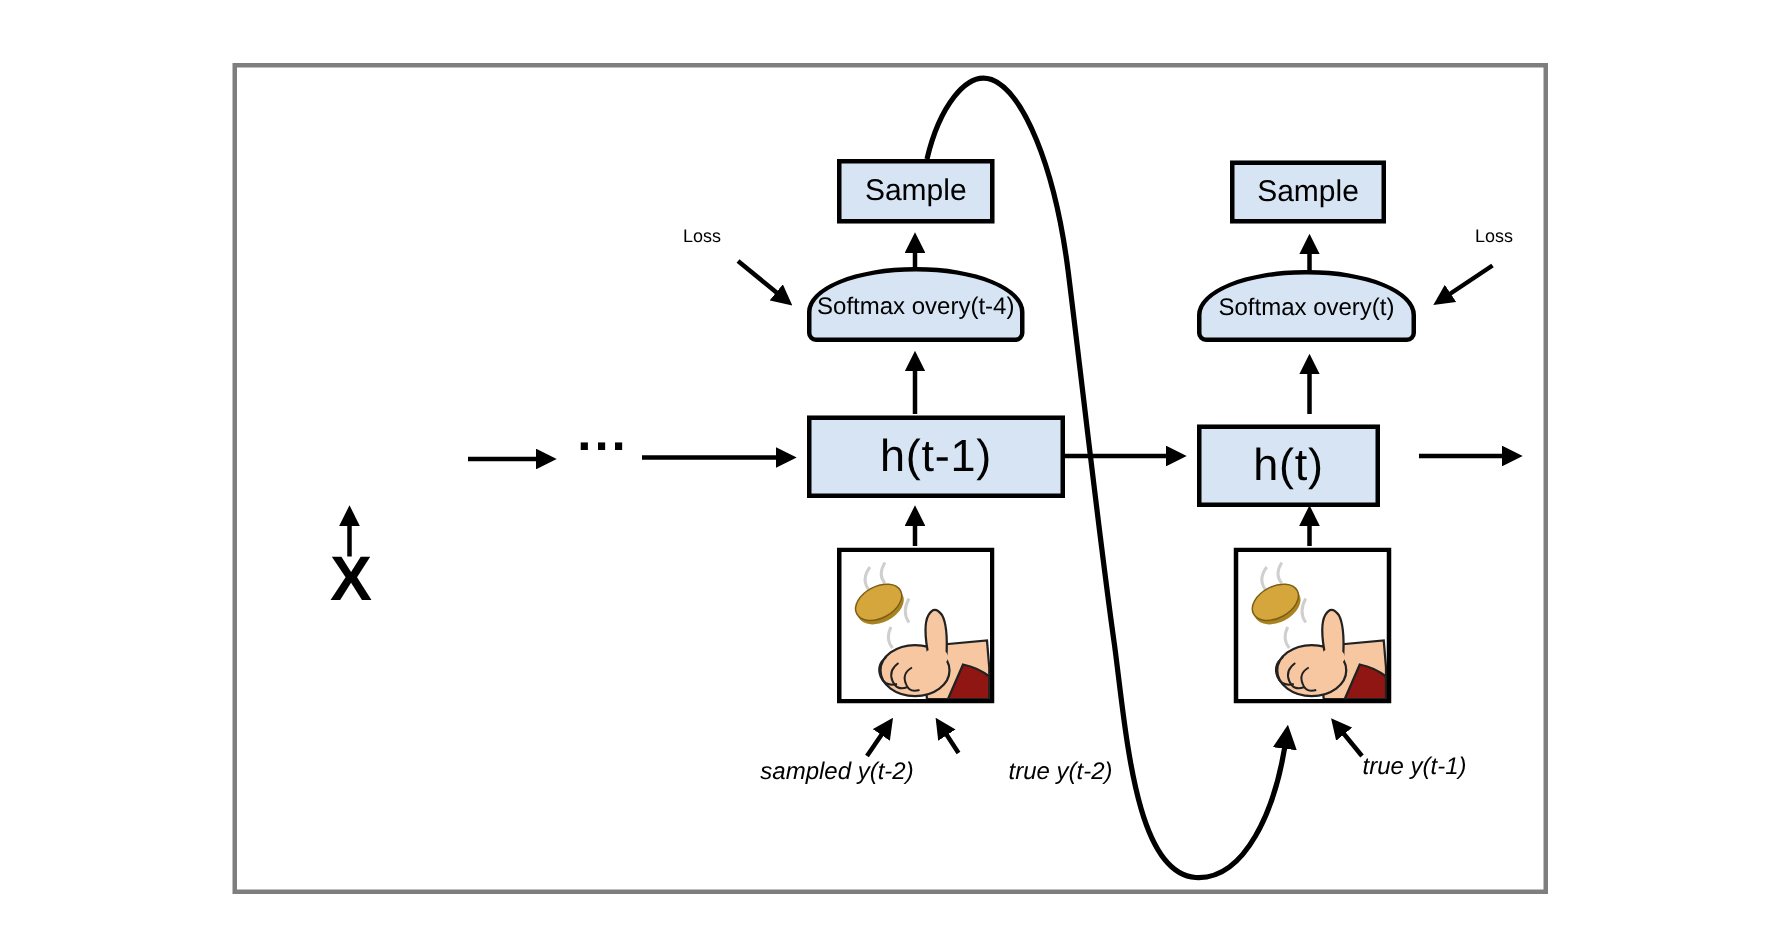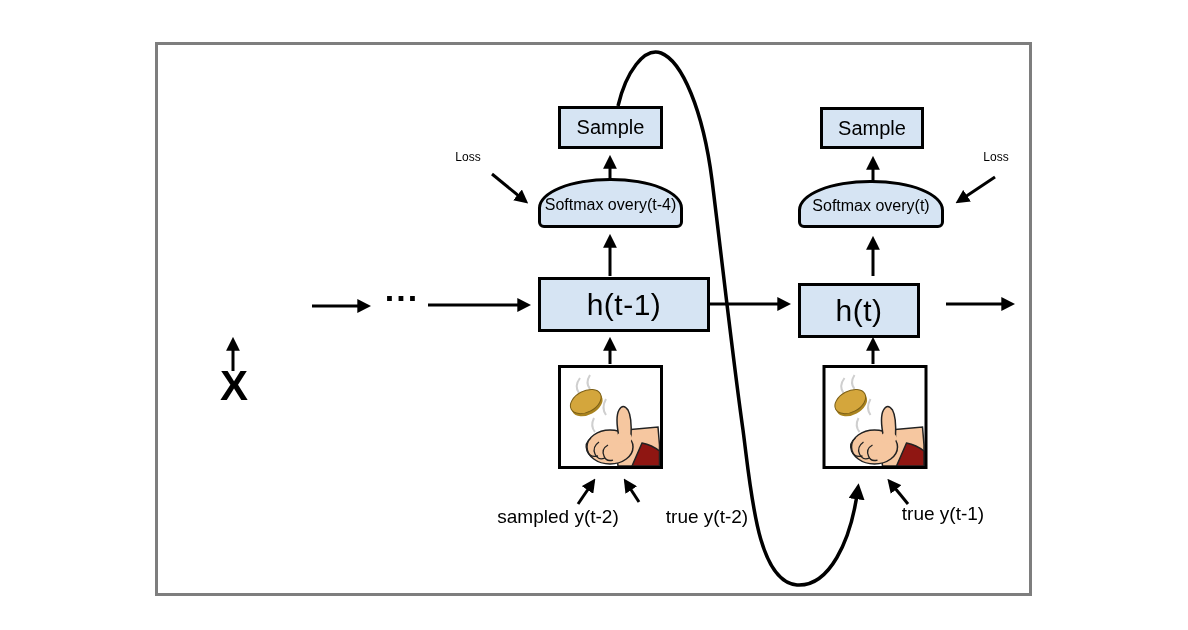--- a/index.html
+++ b/index.html
@@ -17,21 +17,21 @@
     display:flex;align-items:center;justify-content:center;text-align:center;
   }
   .h-node{font-size:30px;letter-spacing:0.5px;}
   .sample-node{font-size:20px;}
   .softmax-node{
     font-size:16px;line-height:1.25;flex-direction:row;
     border-radius:72px 72px 6px 6px / 30px 30px 6px 6px;padding-top:4px;
   }
   .lbl{position:absolute;text-align:center;}
   .lbl-loss{font-size:12px;}
-  .lbl-bottom{font-size:19px;}
+  .lbl-bottom{font-size:16px;font-style:italic;}
   .lbl-x{font-size:42px;font-weight:700;}
   .lbl-dots{font-size:34px;font-weight:700;letter-spacing:2px;}
   .coin-box{position:absolute;}
 </style>
 </head>
 <body>
 
 <div class="stage">
 
   <div class="frame"></div>

